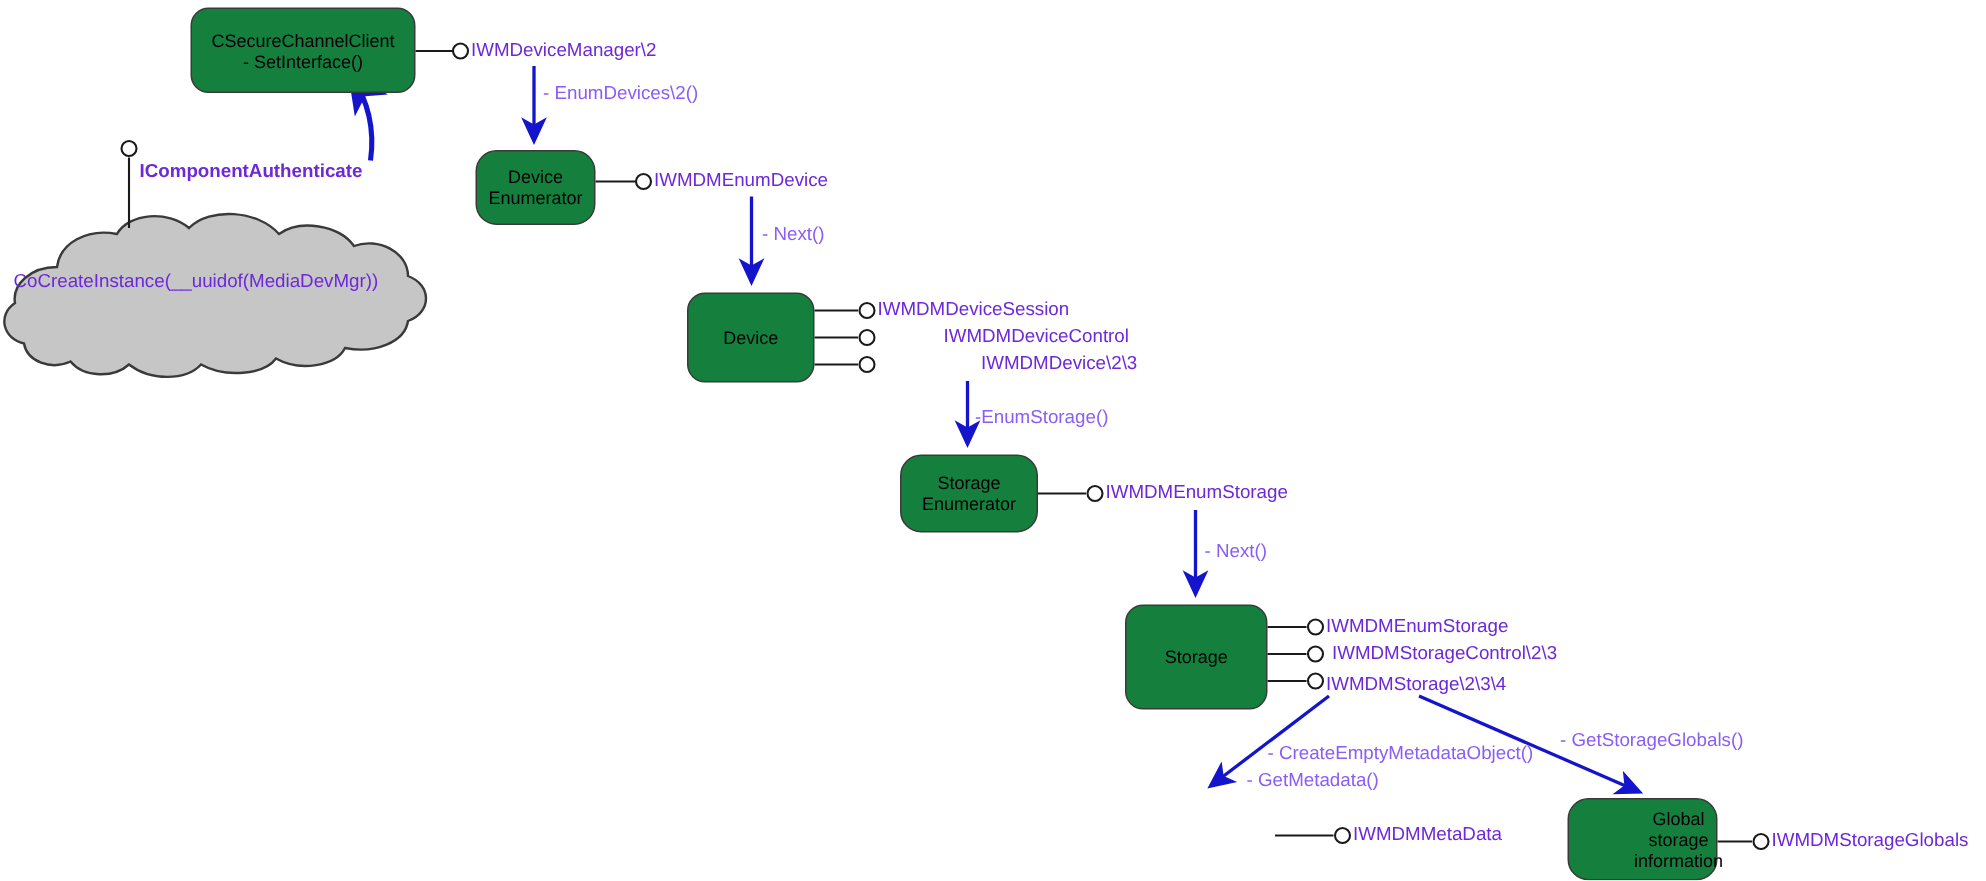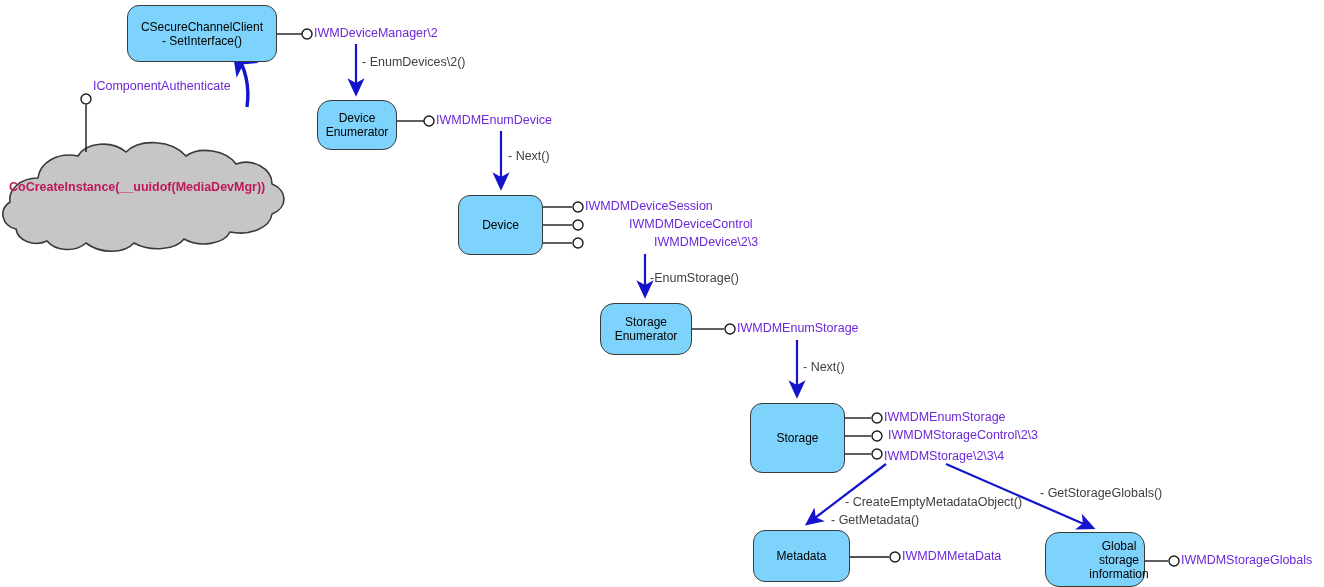--- a/index.html
+++ b/index.html
@@ -20,21 +20,21 @@
   #svg-layer {
     position: absolute;
     left: 0;
     top: 0;
     width: 1324px;
     height: 587px;
   }
   .node {
     position: absolute;
     box-sizing: border-box;
-    background: #7dd3fc;
+    background: #15803d;
     border: 1.5px solid #3a3a3a;
     border-radius: 12px;
     display: flex;
     flex-direction: column;
     align-items: center;
     justify-content: center;
     font-size: 12px;
     color: #000000;
     line-height: 14px;
     text-align: center;
@@ -46,32 +46,31 @@
     position: absolute;
     font-size: 12.5px;
     color: #6d28d9;
     white-space: nowrap;
     line-height: 13px;
     z-index: 4;
   }
   .edge-label {
     position: absolute;
     font-size: 12.5px;
-    color: #404040;
+    color: #8b5cf6;
     white-space: nowrap;
     line-height: 13px;
     z-index: 4;
   }
   .cloud-label {
     position: absolute;
     font-size: 12.5px;
-    color: #be185d;
+    color: #6d28d9;
     white-space: nowrap;
     z-index: 3;
-    font-weight: bold;
   }
 </style>
 </head>
 <body>
 
 <div id="canvas">
 
   <svg id="svg-layer" viewBox="0 0 1324 587">
     <defs>
       <marker id="blue-arrow" markerWidth="9" markerHeight="9" refX="7.2" refY="4.5" orient="auto" markerUnits="strokeWidth">
@@ -200,33 +199,30 @@
 
   <div class="node small" style="left:600px; top:303px; width:92px; height:52px;">
     <span class="ln">Storage</span>
     <span class="ln">Enumerator</span>
   </div>
 
   <div class="node" style="left:750px; top:403px; width:95px; height:70px;">
     <span class="ln">Storage</span>
   </div>
 
-  <div class="node" style="left:753px; top:530px; width:97px; height:52px;">
-    <span class="ln">Metadata</span>
-  </div>
 
   <div class="node small" style="left:1045px; top:532px; width:100px; height:55px;padding-left:48px;">
     <span class="ln">Global</span>
     <span class="ln">storage</span>
     <span class="ln">information</span>
   </div>
 
   <div class="iface-label" style="left:314px; top:27px;">IWMDeviceManager\2</div>
 
-  <div class="iface-label" style="left:93px; top:80px;">IComponentAuthenticate</div>
+  <div class="iface-label" style="left:93px; top:108px;font-weight:bold;">IComponentAuthenticate</div>
 
   <div class="iface-label" style="left:436px; top:114px;">IWMDMEnumDevice</div>
 
   <div class="iface-label" style="left:585px; top:200px;">IWMDMDeviceSession</div>
 
   <div class="iface-label" style="left:585px; top:218px;padding-left:44px;">IWMDMDeviceControl</div>
 
   <div class="iface-label" style="left:610px; top:236px;padding-left:44px;">IWMDMDevice\2\3</div>
 
   <div class="iface-label" style="left:737px; top:322px;">IWMDMEnumStorage</div>

